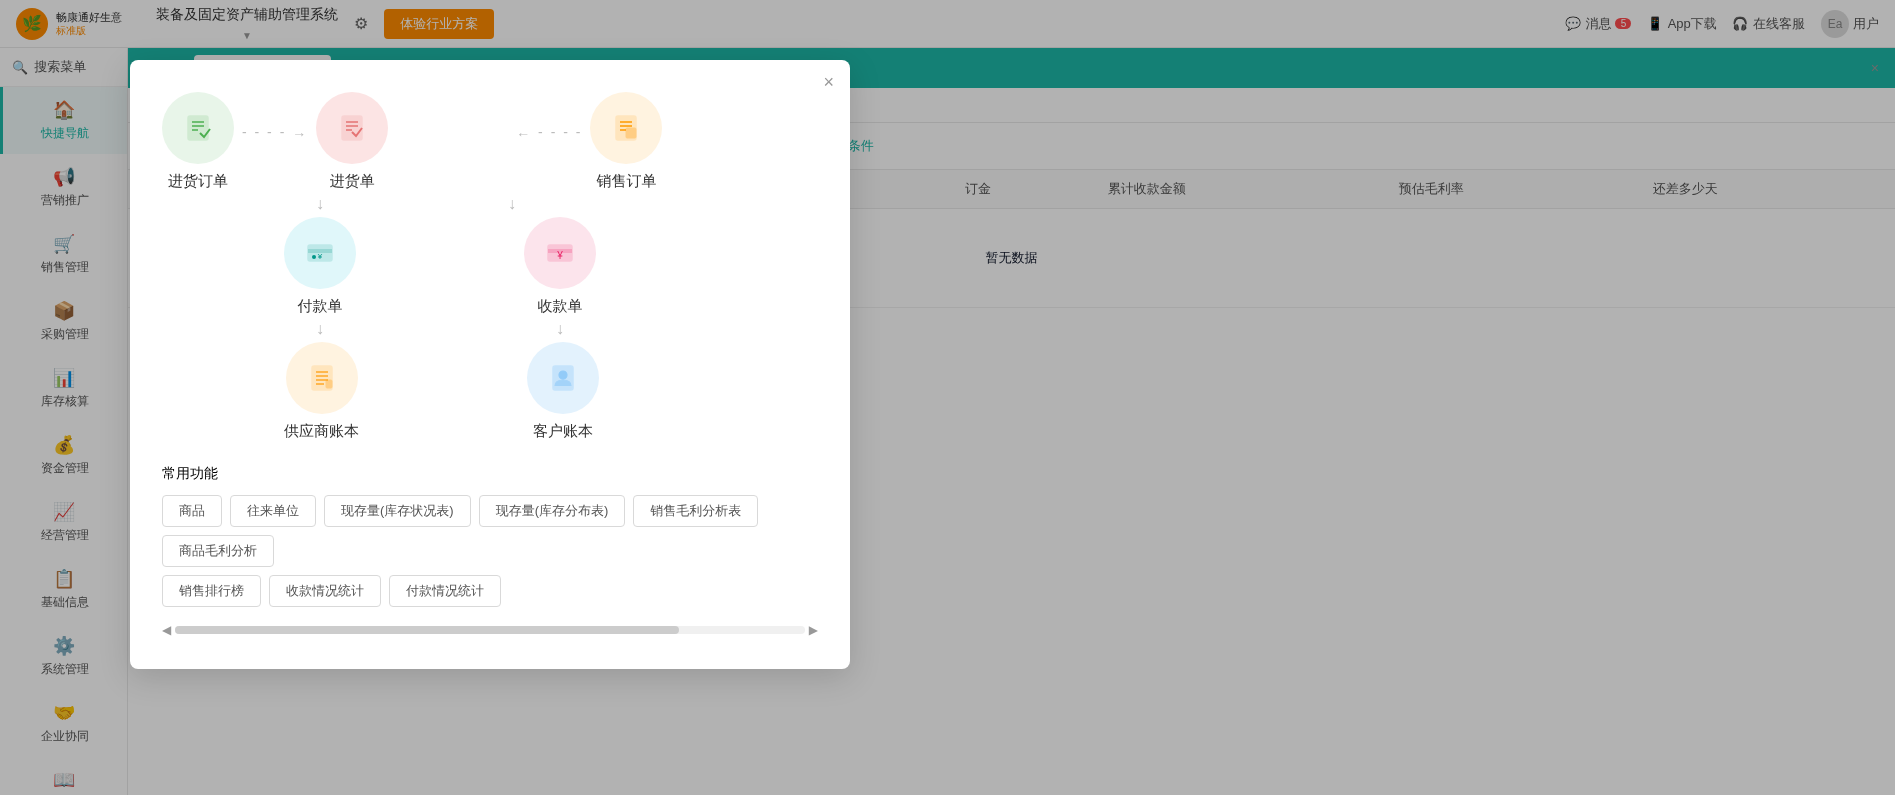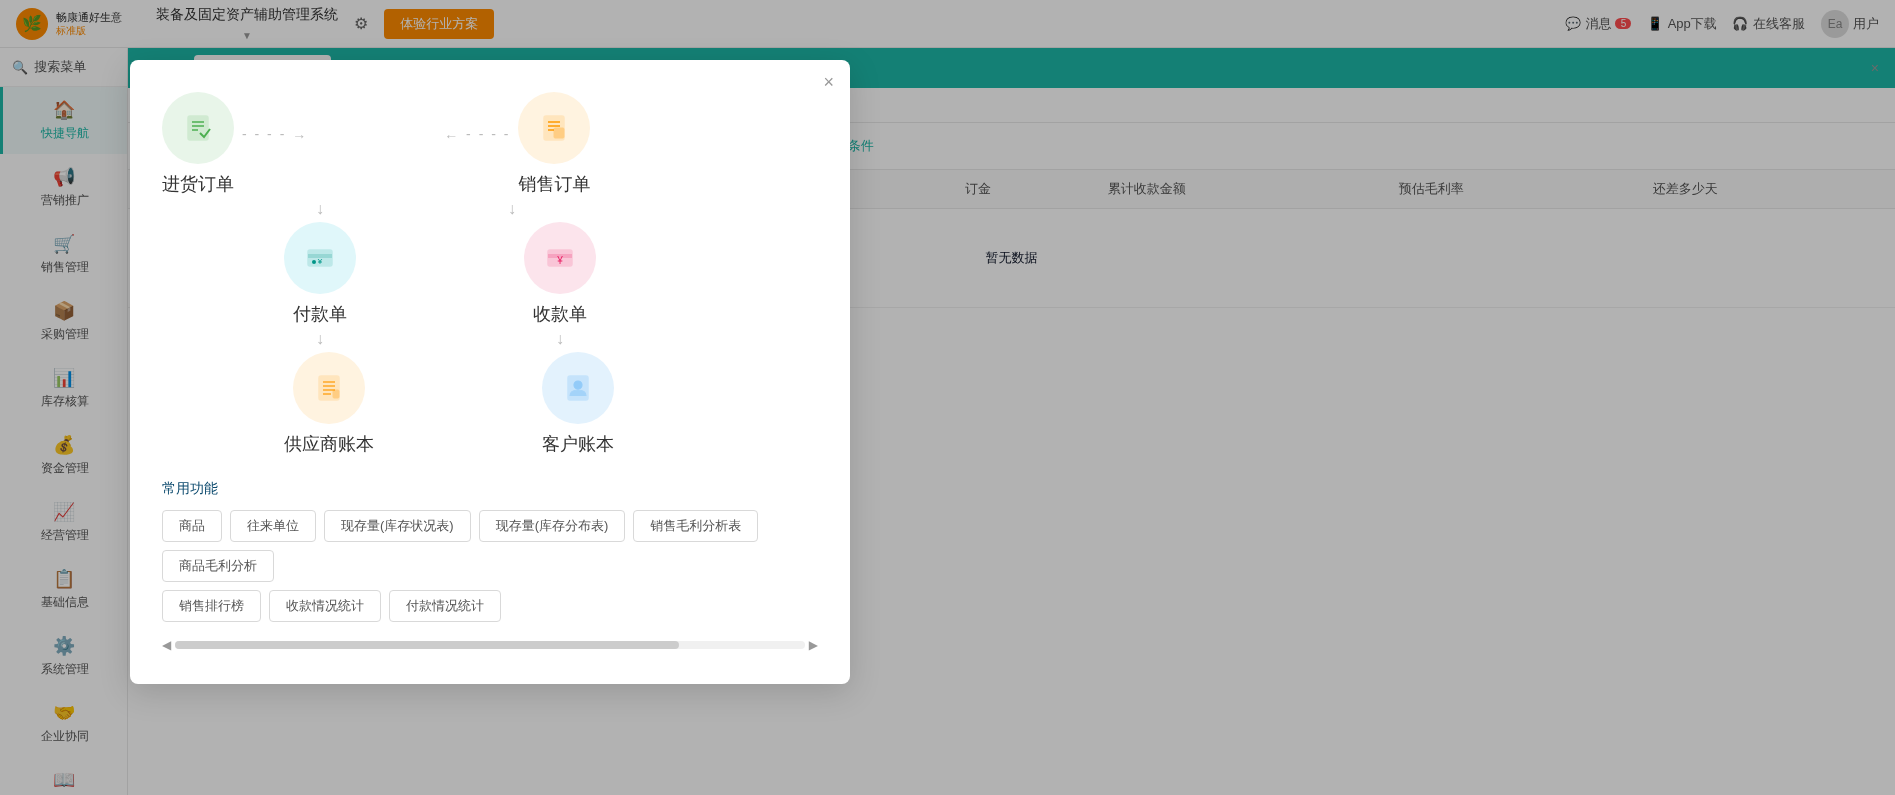--- a/index.html
+++ b/index.html
@@ -68,27 +68,27 @@
     .flow-item { display: flex; flex-direction: column; align-items: center; gap: 8px; }
     .flow-circle { width: 72px; height: 72px; border-radius: 50%; display: flex; align-items: center; justify-content: center; font-size: 28px; }
     .flow-circle.green { background: #e8f5e9; color: #4caf50; }
     .flow-circle.red-light { background: #fce4e4; color: #e57373; }
     .flow-circle.purple { background: #ede7f6; color: #9c27b0; }
     .flow-circle.orange { background: #fff3e0; color: #ff9800; }
     .flow-circle.teal { background: #e0f7fa; color: #009688; }
     .flow-circle.pink { background: #fce4ec; color: #e91e63; }
     .flow-circle.orange2 { background: #fff3e0; color: #ff9800; }
     .flow-circle.blue { background: #e3f2fd; color: #2196f3; }
-    .flow-label { font-size: 18px; color: #333; text-align: left; }
+    .flow-label { font-size: 15px; color: #333; text-align: left; }
     .flow-arrow-h-dashed { display: flex; align-items: center; padding: 0 8px; color: #bbb; font-size: 14px; margin-bottom: 20px; letter-spacing: 2px; }
     .flow-arrow-v { color: #bbb; font-size: 16px; text-align: center; margin: 4px 0; }
 
     
     .common-section { margin-top: 8px; }
-    .common-title { font-size: 14px; color: #0c4a6e; margin-bottom: 12px; font-weight: 500; }
+    .common-title { font-size: 14px; color: #000000; margin-bottom: 12px; font-weight: 500; }
     .common-btns { display: flex; flex-wrap: wrap; gap: 8px; margin-bottom: 8px; }
     .common-btn { border: 1px solid #d9d9d9; border-radius: 4px; padding: 6px 16px; background: white; color: #555; cursor: pointer; font-size: 13px; }
 
     
     .modal-scrollbar { margin-top: 16px; }
     .scrollbar-track { background: #f0f0f0; border-radius: 4px; height: 8px; position: relative; }
     .scrollbar-thumb { background: #ccc; border-radius: 4px; height: 8px; width: 80%; position: absolute; left: 0; }
 
     .content-body { display: flex; flex-direction: column; flex: 1; overflow: hidden; }
   </style>
@@ -275,20 +275,32 @@
                     <line x1="10" y1="14" x2="22" y2="14" stroke="#4caf50" stroke-width="1.5"></line>
                     <line x1="10" y1="18" x2="16" y2="18" stroke="#4caf50" stroke-width="1.5"></line>
                     <polyline points="18,21 22,25 28,17" stroke="#4caf50" stroke-width="2" fill="none"></polyline>
                   </svg>
                 </div>
                 <span class="flow-label">进货订单</span>
               </div>
 
               <div class="flow-arrow-h-dashed">- - - - →</div>
 
+              <div class="flow-item">
+                <div class="flow-circle red-light">
+                  <svg width="32" height="32" viewBox="0 0 32 32" fill="none">
+                    <rect x="6" y="4" width="20" height="24" rx="2" fill="#e57373" opacity="0.15" stroke="#e57373" stroke-width="1.5"></rect>
+                    <line x1="10" y1="10" x2="22" y2="10" stroke="#e57373" stroke-width="1.5"></line>
+                    <line x1="10" y1="14" x2="22" y2="14" stroke="#e57373" stroke-width="1.5"></line>
+                    <line x1="10" y1="18" x2="16" y2="18" stroke="#e57373" stroke-width="1.5"></line>
+                    <polyline points="16,20 20,24 26,16" stroke="#e57373" stroke-width="2" fill="none"></polyline>
+                  </svg>
+                </div>
+                <span class="flow-label">进货单</span>
+              </div>
 
               <div style="width: 120px;"></div>
 
 
               <div class="flow-arrow-h-dashed">← - - - -</div>
 
               <div class="flow-item">
                 <div class="flow-circle orange">
                   <svg width="32" height="32" viewBox="0 0 32 32" fill="none">
                     <rect x="6" y="4" width="20" height="24" rx="2" fill="#ff9800" opacity="0.15" stroke="#ff9800" stroke-width="1.5"></rect>

